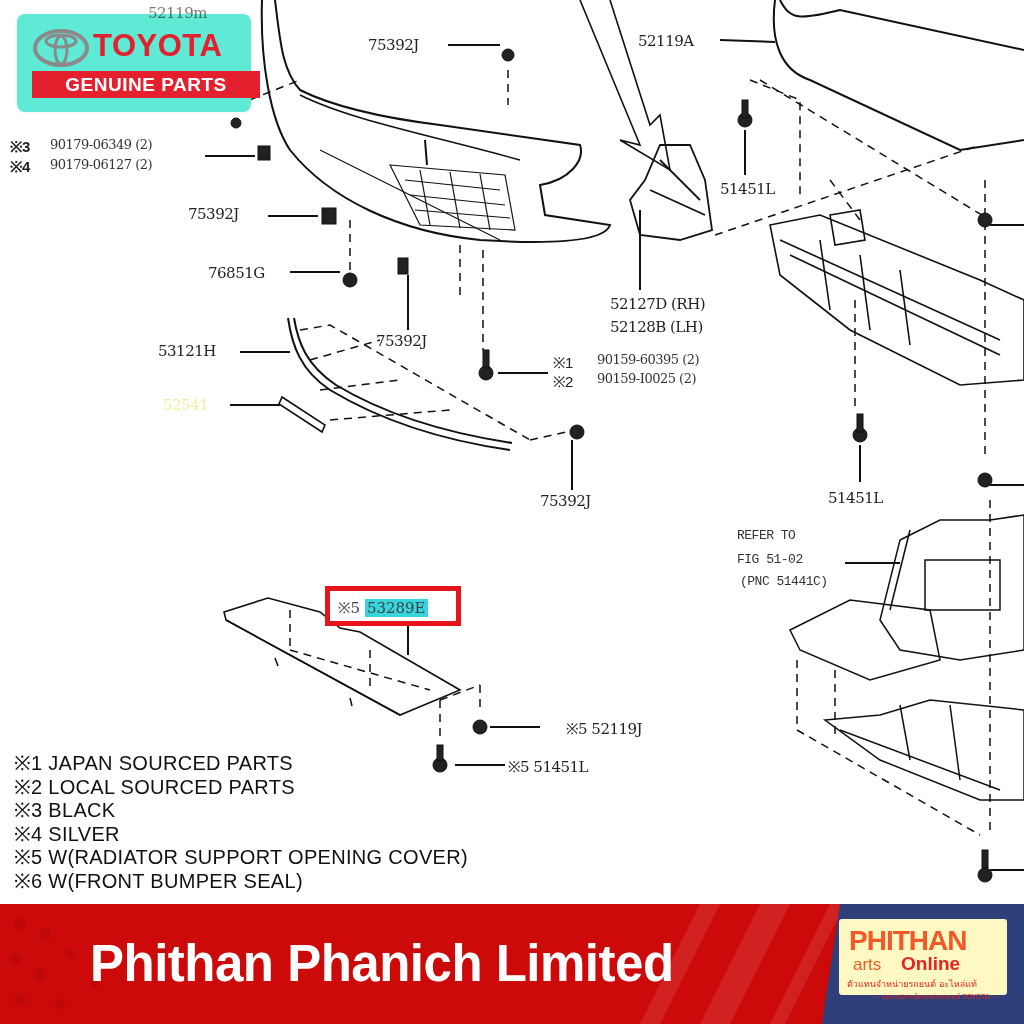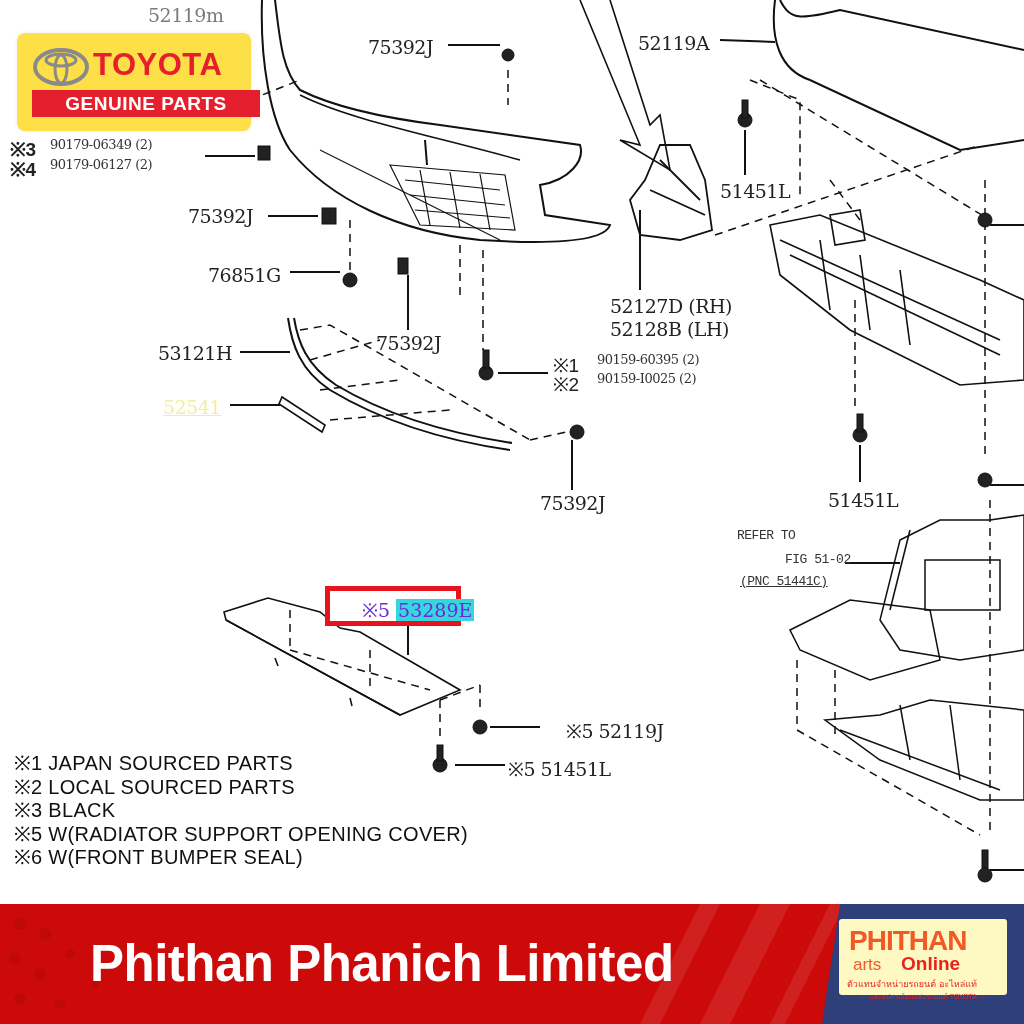--- a/index.html
+++ b/index.html
@@ -1,41 +1,41 @@
 <!DOCTYPE html>
 <html><head>
 <meta charset="utf-8">
 <style>
   html, body { margin:0; padding:0; }
   body { width:1024px; height:1024px; position:relative; overflow:hidden; background:#ffffff; font-family:"DejaVu Serif", serif; }
   .canvas { position:absolute; left:0; top:0; width:1024px; height:1024px; }
   svg.drawing { position:absolute; left:0; top:0; width:1024px; height:1024px; }
-  .lbl { position:absolute; font-family:"DejaVu Serif", serif; font-size:19px; color:#222; white-space:nowrap; letter-spacing:-0.5px; }
+  .lbl { position:absolute; font-family:"DejaVu Serif", serif; font-size:15px; color:#222; white-space:nowrap; letter-spacing:-0.5px; }
   .lbl.small { font-size:13px; color:#333; }
-  .lbl.faint { color:#f2eea0;text-decoration:underline; }
+  .lbl.faint { color:#f2eea0; }
   .mono { font-family:"Liberation Mono", monospace; }
-  .logo-card { position:absolute; left:17px; top:33px; width:234px; height:98px; background:#fde047; border-radius:8px; box-shadow:0 0 4px rgba(0,0,0,0.08); }
+  .logo-card { position:absolute; left:17px; top:14px; width:234px; height:98px; background:#5eead4; border-radius:8px; box-shadow:0 0 4px rgba(0,0,0,0.08); }
   .logo-emblem { position:absolute; left:16px; top:14px; width:56px; height:40px; }
   .logo-word { position:absolute; left:76px; top:14px; font-family:"Liberation Sans", sans-serif; font-weight:bold; font-size:31px; color:#e5202e; letter-spacing:0.5px; }
   .logo-bar { position:absolute; left:15px; top:57px; width:228px; height:27px; background:#e5202e; color:#fff; font-family:"Liberation Sans", sans-serif; font-weight:bold; font-size:19px; text-align:center; line-height:27px; letter-spacing:0.5px; }
   .notes { position:absolute; left:14px; top:752px; font-family:"Liberation Sans", sans-serif; font-size:20px; line-height:23.5px; color:#111; letter-spacing:0.3px; }
   .note-row { white-space:nowrap; }
   .highlight-box { position:absolute; left:325px; top:586px; width:136px; height:40px; border:5px solid #e8141c; box-sizing:border-box; background:#fff; }
-  .hl-text { position:absolute; left:8px; top:6px; font-family:"DejaVu Serif", serif; font-size:19px; color:#6d28d9; white-space:nowrap;margin-left:24px; }
+  .hl-text { position:absolute; left:8px; top:6px; font-family:"DejaVu Serif", serif; font-size:15px; color:#404040; white-space:nowrap; }
   .hl-num { background:#37d6df; padding:0 2px; }
   .footer { position:absolute; left:0; top:904px; width:1024px; height:120px; background:#cc0a0a; overflow:hidden;text-decoration:underline; }
   .footer-stripes { position:absolute; left:0; top:0; width:1024px; height:120px; }
   .footer-title { position:absolute; left:90px; top:30px; font-family:"Liberation Sans", sans-serif; font-weight:bold; font-size:51px; color:#fff; letter-spacing:-0.5px; white-space:nowrap; }
   .footer-blue { position:absolute; left:822px; top:0; width:202px; height:120px; background:#2e3f7a; clip-path:polygon(18px 0,202px 0,202px 120px,0 120px); }
   .pp-card { position:absolute; left:839px; top:919px; width:168px; height:76px; background:#fef9c3; border-radius:3px; }
   .pp-big { position:absolute; left:10px; top:6px; font-family:"Liberation Sans", sans-serif; font-weight:bold; font-size:28px; color:#f05a28; letter-spacing:-1px; }
   .pp-online { position:absolute; left:40px; top:34px; font-family:"Liberation Sans", sans-serif; font-weight:bold; font-size:19px; color:#e8231f; }
   .pp-arts { position:absolute; left:14px; top:36px; font-family:"Liberation Sans", sans-serif; font-size:17px; color:#f05a28; }
   .pp-thai1 { position:absolute; left:8px; top:58px; width:152px; height:10px; font-size:9px; color:#e8231f; font-family:"DejaVu Sans", sans-serif; white-space:nowrap; overflow:hidden; }
-  .pp-thai2 { position:absolute; left:8px; top:72px; width:152px; height:8px; font-size:7px; color:#e8231f; font-family:"DejaVu Sans", sans-serif; white-space:nowrap; overflow:hidden; text-align:center; }
+  .pp-thai2 { position:absolute; left:8px; top:72px; width:152px; height:8px; font-size:7px; color:#e8231f; font-family:"DejaVu Sans", sans-serif; white-space:nowrap; overflow:hidden; text-align:right; }
 </style>
 </head>
 <body>
 
 <div class="canvas">
 
   <svg class="drawing" viewBox="0 0 1024 1024" fill="none" stroke="#111" stroke-width="2">
 
     <g>
       <path d="M275 0 C280 40 282 70 300 90 C340 110 400 120 440 125 L580 145 C585 160 570 180 540 185 L545 215 L610 225 C605 240 560 245 480 240 C400 232 330 200 290 150 C270 120 260 60 262 0"></path>
@@ -203,36 +203,37 @@
   <div class="lbl" style="left:158px;top:342px;text-align:right;">53121H</div>
   <div class="lbl" style="left:376px;top:332px;">75392J</div>
   <div class="lbl" style="left:553px;top:352px;font-family:'Liberation Sans',sans-serif;">※1</div>
   <div class="lbl small" style="left:597px;top:352px;">90159-60395 (2)</div>
   <div class="lbl" style="left:553px;top:371px;font-family:'Liberation Sans',sans-serif;">※2</div>
   <div class="lbl small" style="left:597px;top:371px;">90159-I0025 (2)</div>
   <div class="lbl faint" style="left:163px;top:396px;">52541</div>
   <div class="lbl" style="left:540px;top:492px;">75392J</div>
   <div class="lbl" style="left:828px;top:489px;">51451L</div>
   <div class="lbl small mono" style="left:737px;top:528px;">REFER TO</div>
-  <div class="lbl small mono" style="left:737px;top:552px;margin-left:48px;">FIG 51-02</div>
-  <div class="lbl small mono" style="left:740px;top:574px;text-decoration:underline;">(PNC 51441C)</div>
+  <div class="lbl small mono" style="left:737px;top:552px;">FIG 51-02</div>
+  <div class="lbl small mono" style="left:740px;top:574px;">(PNC 51441C)</div>
   <div class="lbl" style="left:566px;top:718px;">※5 52119J</div>
   <div class="lbl" style="left:508px;top:756px;">※5 51451L</div>
 
   <div class="highlight-box">
     <div class="hl-text">
       <span>※5</span>
       <span class="hl-num">53289E</span>
     </div>
   </div>
 
   <div class="notes">
     <div class="note-row">※1 JAPAN SOURCED PARTS</div>
     <div class="note-row">※2 LOCAL SOURCED PARTS</div>
     <div class="note-row">※3 BLACK</div>
+    <div class="note-row">※4 SILVER</div>
     <div class="note-row">※5 W(RADIATOR SUPPORT OPENING COVER)</div>
     <div class="note-row">※6 W(FRONT BUMPER SEAL)</div>
   </div>
 
   <div class="footer">
     <svg class="footer-stripes" viewBox="0 0 1024 120">
       <g fill="#d42a2a" opacity="0.7">
         <polygon points="640,120 700,0 720,0 660,120"></polygon>
         <polygon points="700,120 760,0 790,0 730,120"></polygon>
         <polygon points="770,120 830,0 845,0 785,120"></polygon>

